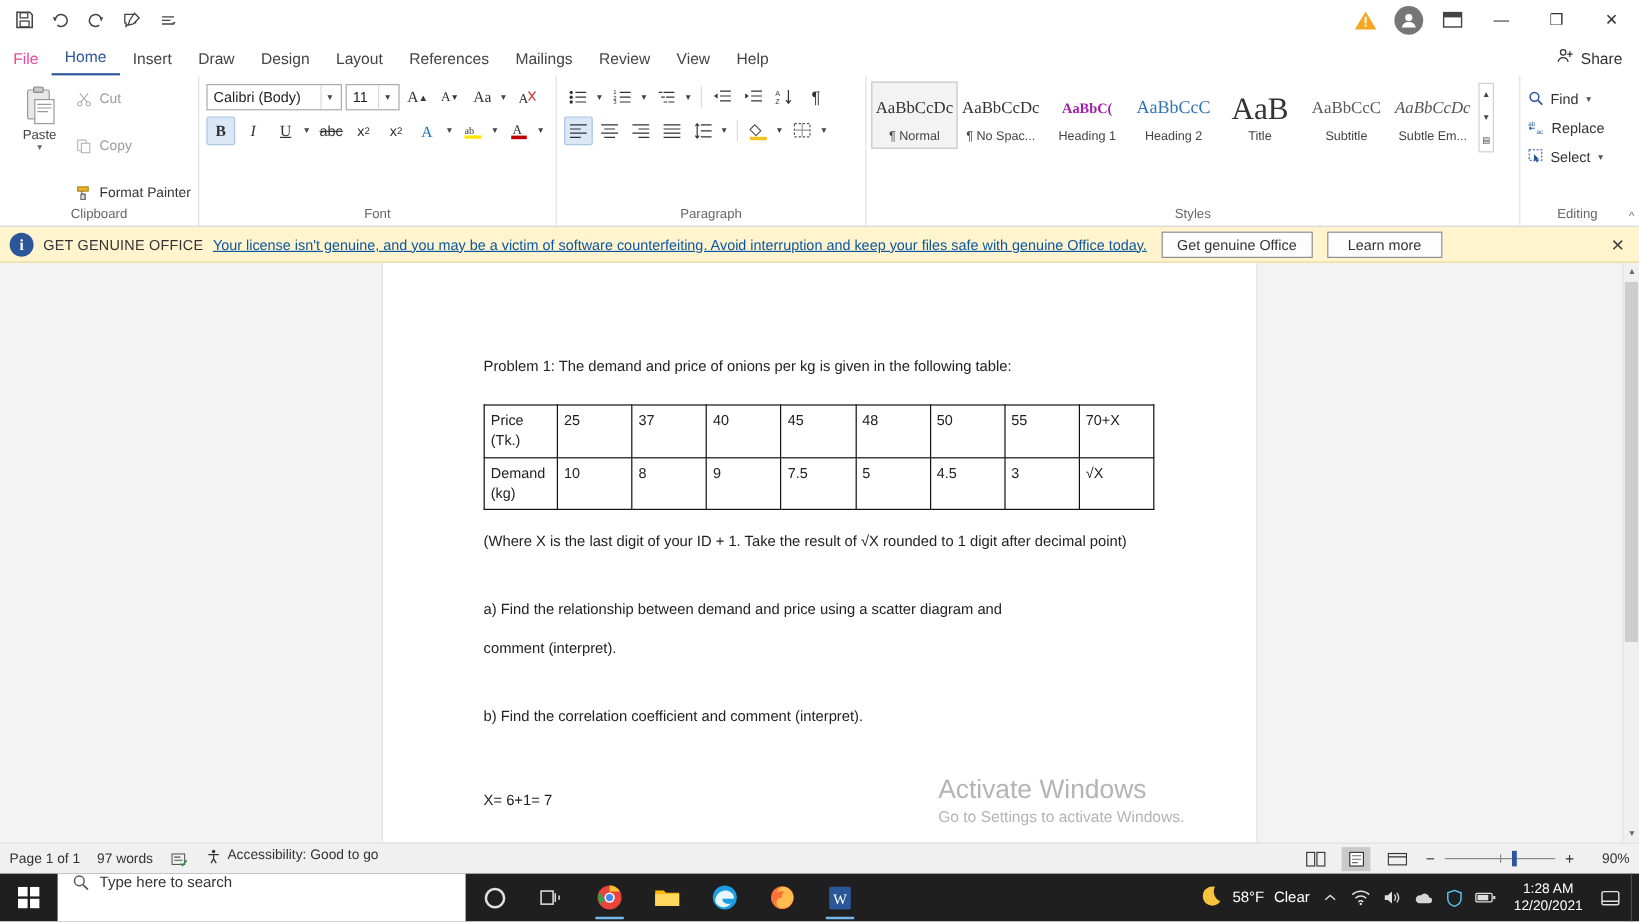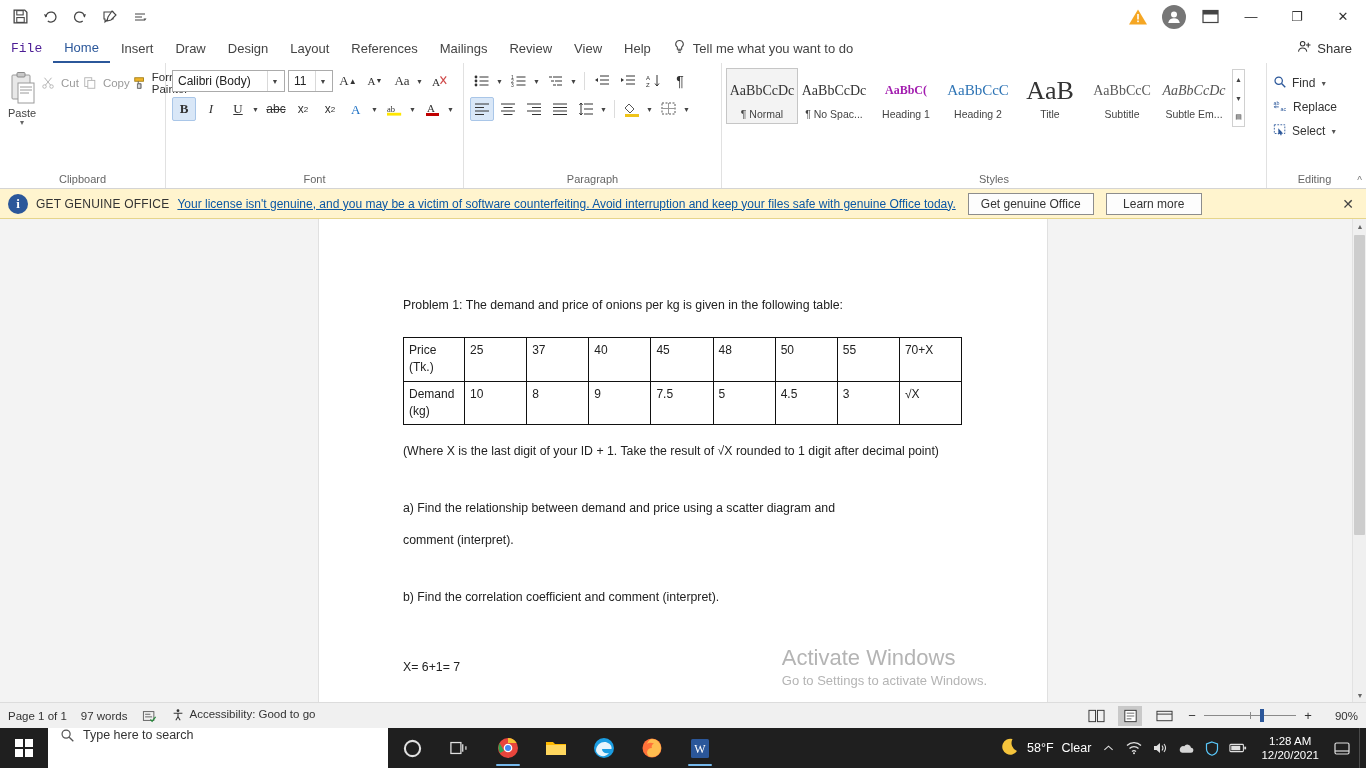--- a/index.html
+++ b/index.html
@@ -45,21 +45,21 @@
 
   
   .tabs {
     height: 30px; display: flex; align-items: stretch; background: #ffffff;
     font-size: 13px; color: #333; flex: none; position: relative;
   }
   .tab {
     padding: 0 11px; display: flex; align-items: center; height: 30px; cursor: default;
     color: #444;
   }
-  .tab.file { color: #4c1d95; font-family: Liberation Mono, monospace; }
+  .tab.file { color: #ec4899; }
   .tab.active {
     color: #2b579a; border-bottom: 2px solid #2b579a; font-weight: normal;
   }
   .tellme {
     display: flex; align-items: center; gap: 6px; padding-left: 10px; color: #444; font-size: 13px;
   }
   .share {
     margin-left: auto; display: flex; align-items: center; gap: 5px;
     padding-right: 14px; font-size: 13px; color: #333;
   }
@@ -80,21 +80,21 @@
   }
 
   
   .clipboard { width: 166px; }
   .paste-col { width: 58px; display: flex; flex-direction: column; align-items: center; padding-top: 2px; }
   .paste-icon {
     width: 36px; height: 38px; display: flex; align-items: center; justify-content: center;
   }
   .paste-label { font-size: 11px; color: #444; }
   .paste-caret { font-size: 8px; color: #666; line-height: 8px; }
-  .clip-items { display: flex; flex-direction: row; gap: 3px; padding-top: 6px; justify-content: flex-end; }
+  .clip-items { display: flex; flex-direction: column; gap: 19px; padding-top: 6px; justify-content: flex-end; }
   .clip-item { display: flex; align-items: center; gap: 5px; font-size: 11.5px; color: #9a9a9a; height: 20px; }
   .clip-item.enabled { color: #333; }
   .clip-ico { width: 16px; height: 16px; display: flex; align-items: center; justify-content: center; }
 
   
   .fontgrp { width: 298px; }
   .font-row { display: flex; align-items: center; gap: 3px; padding: 2px 2px; }
   .combo {
     height: 22px; border: 1px solid #ababab; background: #fff; display: flex; align-items: center;
     font-size: 12px; color: #222; padding: 0 2px 0 5px; position: relative;
@@ -329,30 +329,20 @@
     <div class="tab active">Home</div>
     <div class="tab">Insert</div>
     <div class="tab">Draw</div>
     <div class="tab">Design</div>
     <div class="tab">Layout</div>
     <div class="tab">References</div>
     <div class="tab">Mailings</div>
     <div class="tab">Review</div>
     <div class="tab">View</div>
     <div class="tab">Help</div>
-    <div class="tellme">
-      <span>
-        <svg width="15" height="15" viewBox="0 0 16 16">
-            <path d="M8 1.5a4 4 0 0 0-2.3 7.3V11h4.6V8.8A4 4 0 0 0 8 1.5z" fill="none" stroke="#444" stroke-width="1.1"></path>
-            <rect x="6.2" y="12" width="3.6" height="1.1" fill="#444"></rect>
-            <rect x="6.6" y="13.8" width="2.8" height="1" fill="#444"></rect>
-          </svg>
-      </span>
-      <span>Tell me what you want to do</span>
-    </div>
     <div class="share">
       <span>
         <svg width="15" height="15" viewBox="0 0 16 16">
             <circle cx="6" cy="5" r="2.4" fill="none" stroke="#333" stroke-width="1.1"></circle>
             <path d="M1.6 13.4c.4-2.6 2.2-3.8 4.4-3.8s4 1.2 4.4 3.8" fill="none" stroke="#333" stroke-width="1.1"></path>
             <path d="M12 4v5M9.6 6.5h4.8" stroke="#333" stroke-width="1.1"></path>
           </svg>
       </span>
       <span>Share</span>
     </div>

